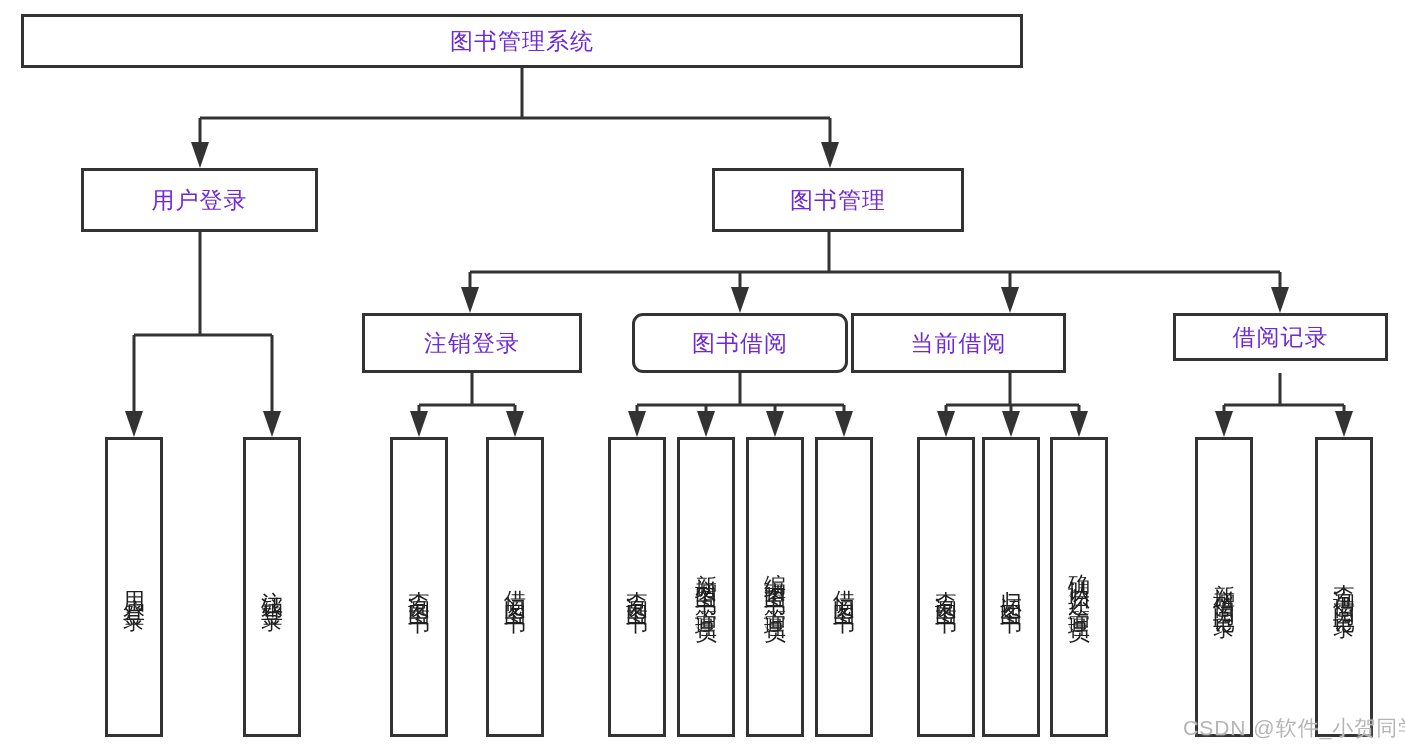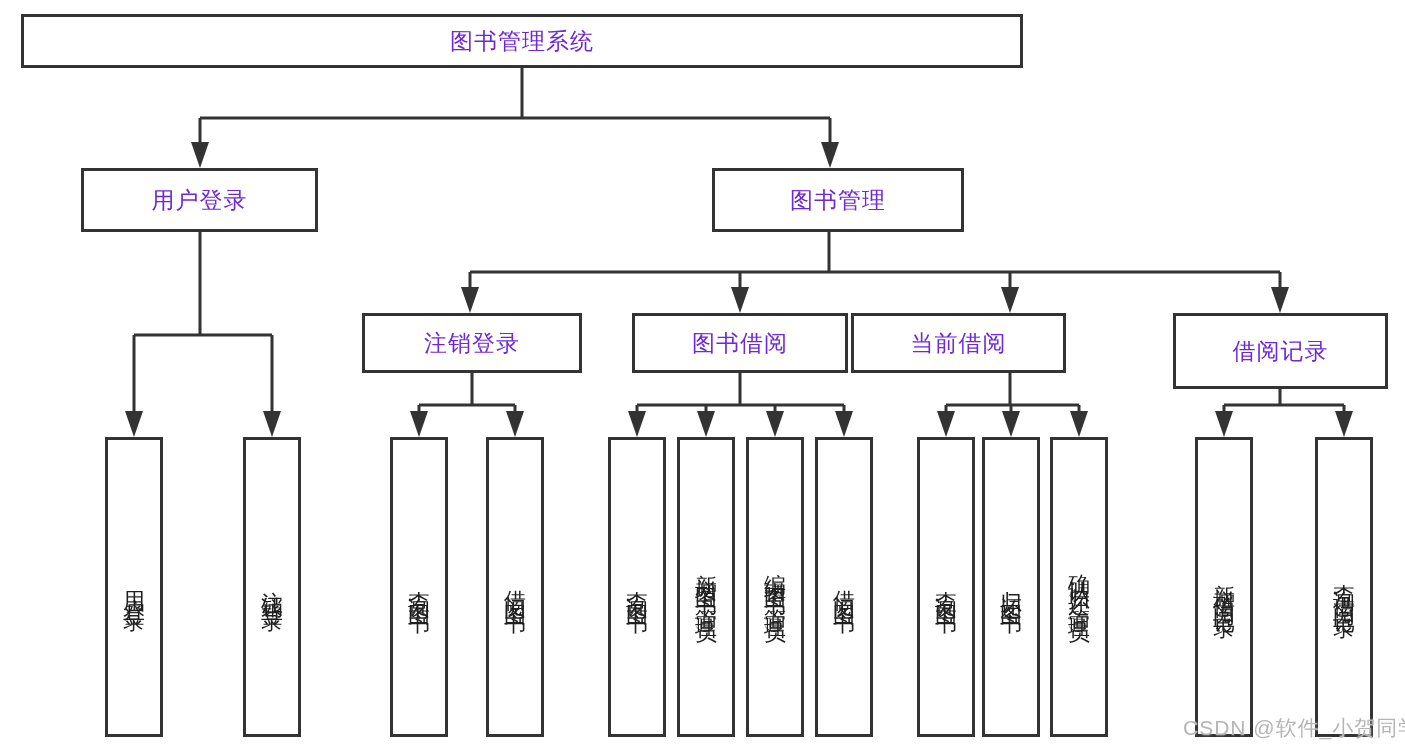--- a/index.html
+++ b/index.html
@@ -25,23 +25,23 @@
     align-items: center;
     justify-content: center;
     font-size: 23px;
     color: #6d28d9;
     letter-spacing: 1px;
   }
   .root  { left: 21px;  top: 14px;  width: 1002px; height: 54px; }
   .l2a   { left: 81px;  top: 168px; width: 237px;  height: 64px; }
   .l2b   { left: 712px; top: 168px; width: 252px;  height: 64px; }
   .l3a   { left: 362px; top: 313px; width: 220px;  height: 60px; }
-  .l3b   { left: 632px; top: 313px; width: 216px;  height: 60px; }
+  .l3b   { left: 632px; top: 313px; width: 216px;  height: 60px; border-radius: 11px; }
   .l3c   { left: 851px; top: 313px; width: 215px;  height: 60px; }
-  .l3d   { left: 1173px;top: 313px; width: 215px;  height: 76px; }
+  .l3d   { left: 1173px;top: 313px; width: 215px;  height: 48px; }
   .vcol {
     position: absolute;
     top: 437px;
     width: 58px;
     height: 300px;
     border: 3px solid #333333;
     background: #ffffff;
     display: flex;
     align-items: center;
     justify-content: center;

